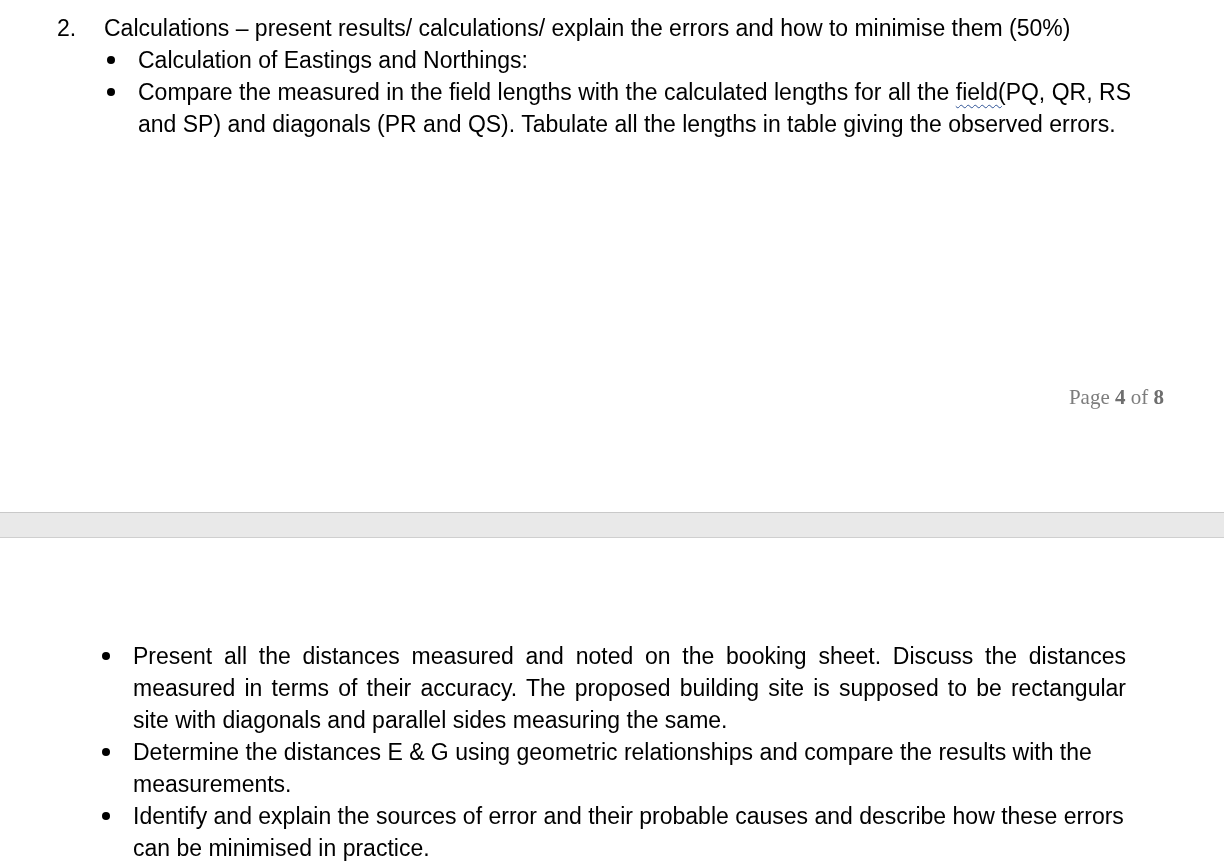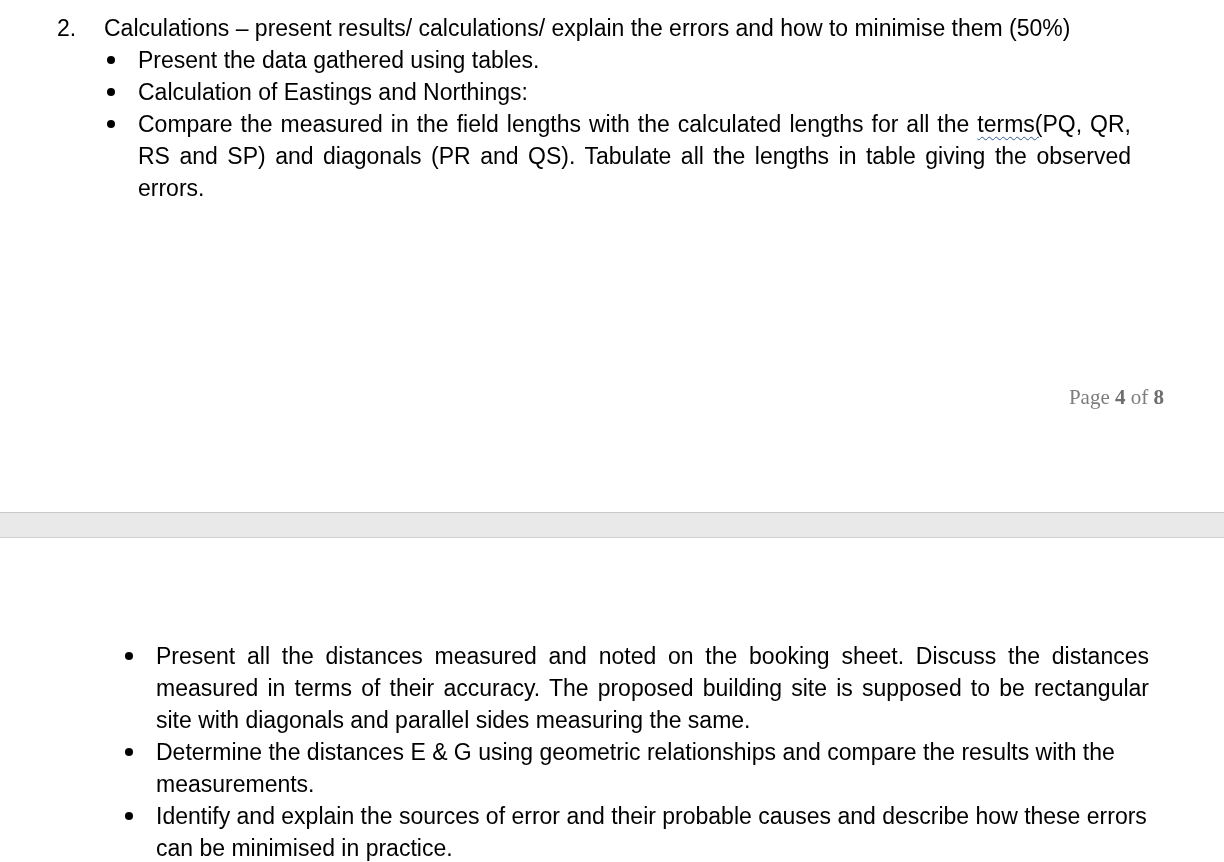--- a/index.html
+++ b/index.html
@@ -17,21 +17,21 @@
   .page {
     position: relative;
     background: #ffffff;
   }
   .page-4 {
     height: 512px;
     padding: 12px 60px 0 57px;
   }
   .page-5 {
     height: 324px;
-    padding: 102px 60px 0 75px;
+    padding: 102px 60px 0 52px;
   }
   .numbered-item { display: flex; }
   .item-number { flex: 0 0 40px; }
   .item-heading { flex: 1; margin-left: 7px; }
   .bullets {
     list-style: none;
     margin-left: 48px;
     width: 1026px;
   }
   .bullet {
@@ -82,29 +82,25 @@
   <section class="page page-4">
 
     <div class="numbered-item">
       <div class="item-number">2.</div>
       <div class="item-heading">Calculations – present results/ calculations/ explain the errors and how to minimise them (50%)</div>
     </div>
 
     <ul class="bullets">
       <li class="bullet">
         <span class="dot"></span>
-        <div class="btext">Present the data gathered using tables.</div>
-      </li>
-      <li class="bullet">
-        <span class="dot"></span>
         <div class="btext">Calculation of Eastings and Northings:</div>
       </li>
       <li class="bullet">
         <span class="dot"></span>
-        <div class="btext justify"><span>Compare the measured in the field lengths with the calculated lengths for all the </span><span class="misspell">terms(</span><span>PQ, QR, RS and SP)  and diagonals (PR and QS). Tabulate all the lengths in table giving the observed errors.</span></div>
+        <div class="btext justify"><span>Compare the measured in the field lengths with the calculated lengths for all the </span><span class="misspell">field(</span><span>PQ, QR, RS and SP)  and diagonals (PR and QS). Tabulate all the lengths in table giving the observed errors.</span></div>
       </li>
     </ul>
 
     <div class="footer"><span>Page </span><span class="fbold">4</span><span> of </span><span class="fbold">8</span></div>
 
   </section>
 
   <div class="page-break"></div>
 
   <section class="page page-5">

